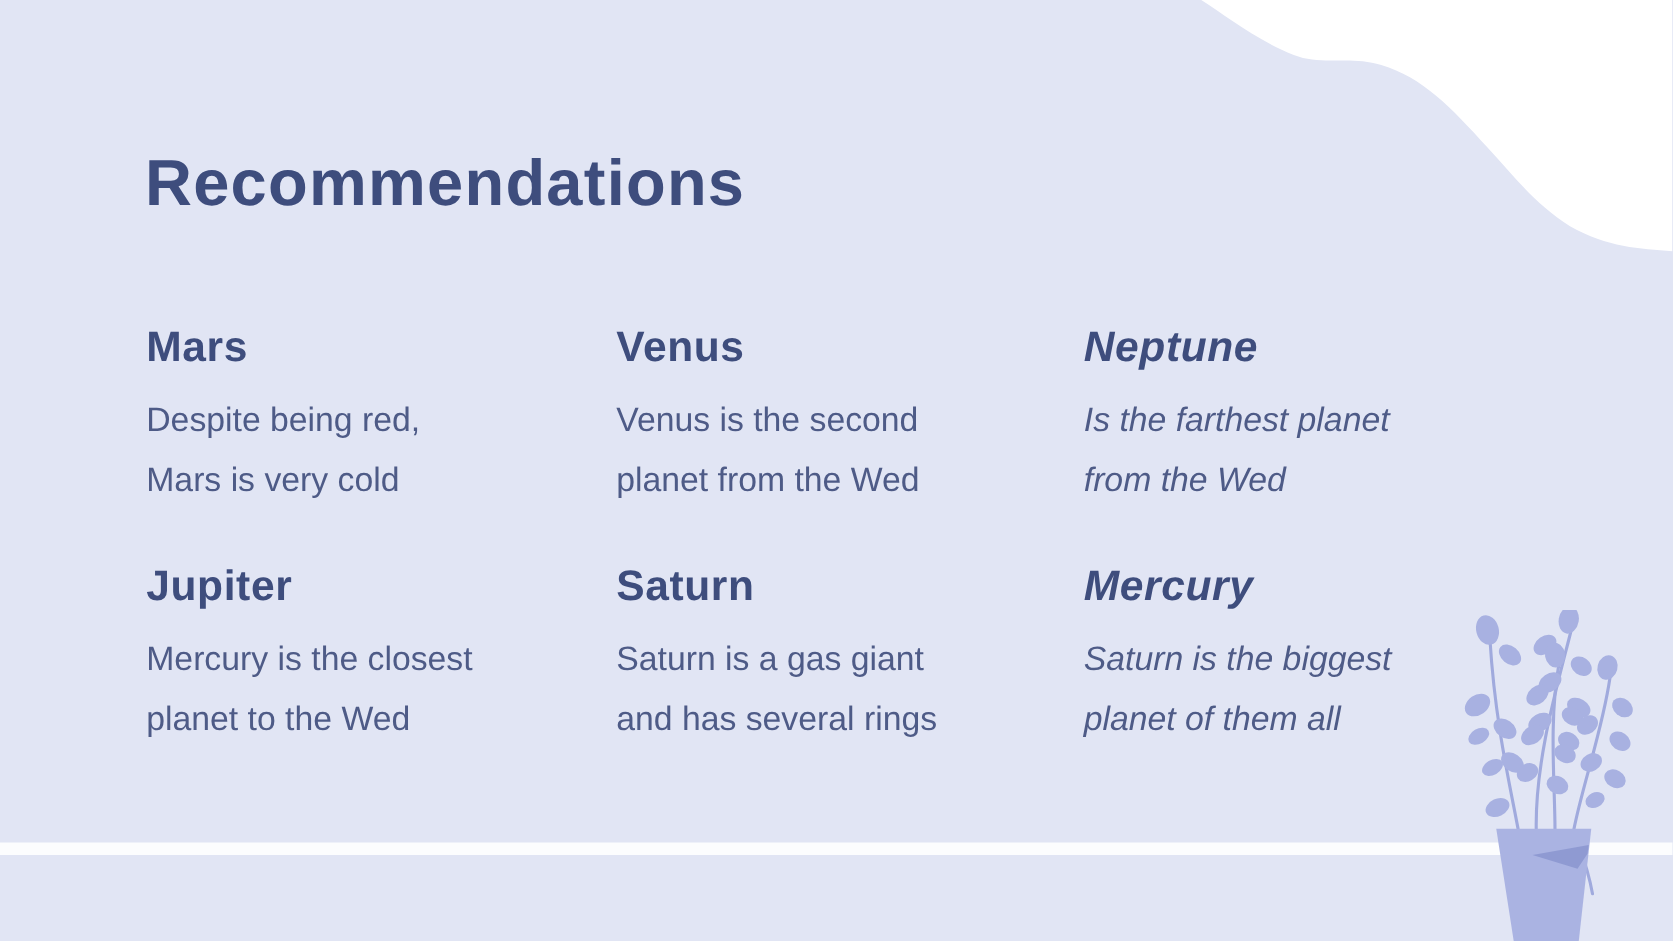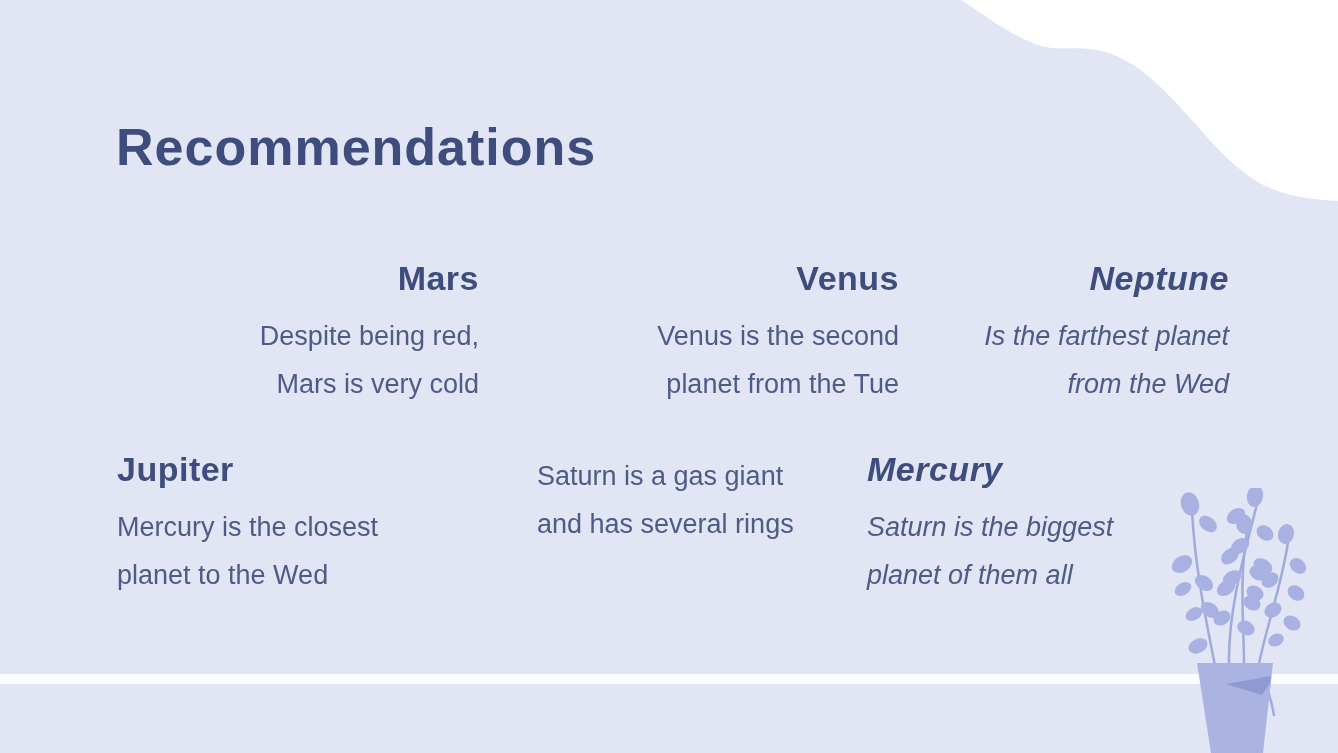--- a/index.html
+++ b/index.html
@@ -85,23 +85,23 @@
   }
   .card p {
     margin: 0;
     font-size: 27px;
     line-height: 48px;
     font-weight: 400;
     color: #4e5b87;
     white-space: pre-line;
   }
   .card.col-1 { left: 117px; }
-  .card.col-2 { left: 493px; margin-left: 44px; }
+  .card.col-2 { left: 493px; }
   .card.col-3 { left: 867px; font-style: italic; }
-  .card.row-1 { top: 261px; text-align: right; }
+  .card.row-1 { top: 261px; }
   .card.row-2 { top: 452px; }
 </style>
 </head>
 <body>
 
 <div class="slide">
 
   <svg class="corner-wave" viewBox="930 0 408 210" aria-hidden="true">
     <path d="M 961 0
              C 980 12 1005 32 1035 44
@@ -167,36 +167,37 @@
 
   <div class="card col-1 row-1">
     <h3>Mars</h3>
     <p>Despite being red,
 Mars is very cold</p>
   </div>
 
   <div class="card col-2 row-1">
     <h3>Venus</h3>
     <p>Venus is the second
-planet from the Tue</p>
+planet from the Wed</p>
   </div>
 
   <div class="card col-3 row-1">
     <h3>Neptune</h3>
     <p>Is the farthest planet
 from the Wed</p>
   </div>
 
   <div class="card col-1 row-2">
     <h3>Jupiter</h3>
     <p>Mercury is the closest
 planet to the Wed</p>
   </div>
 
   <div class="card col-2 row-2">
+    <h3>Saturn</h3>
     <p>Saturn is a gas giant
 and has several rings</p>
   </div>
 
   <div class="card col-3 row-2">
     <h3>Mercury</h3>
     <p>Saturn is the biggest
 planet of them all</p>
   </div>
 

